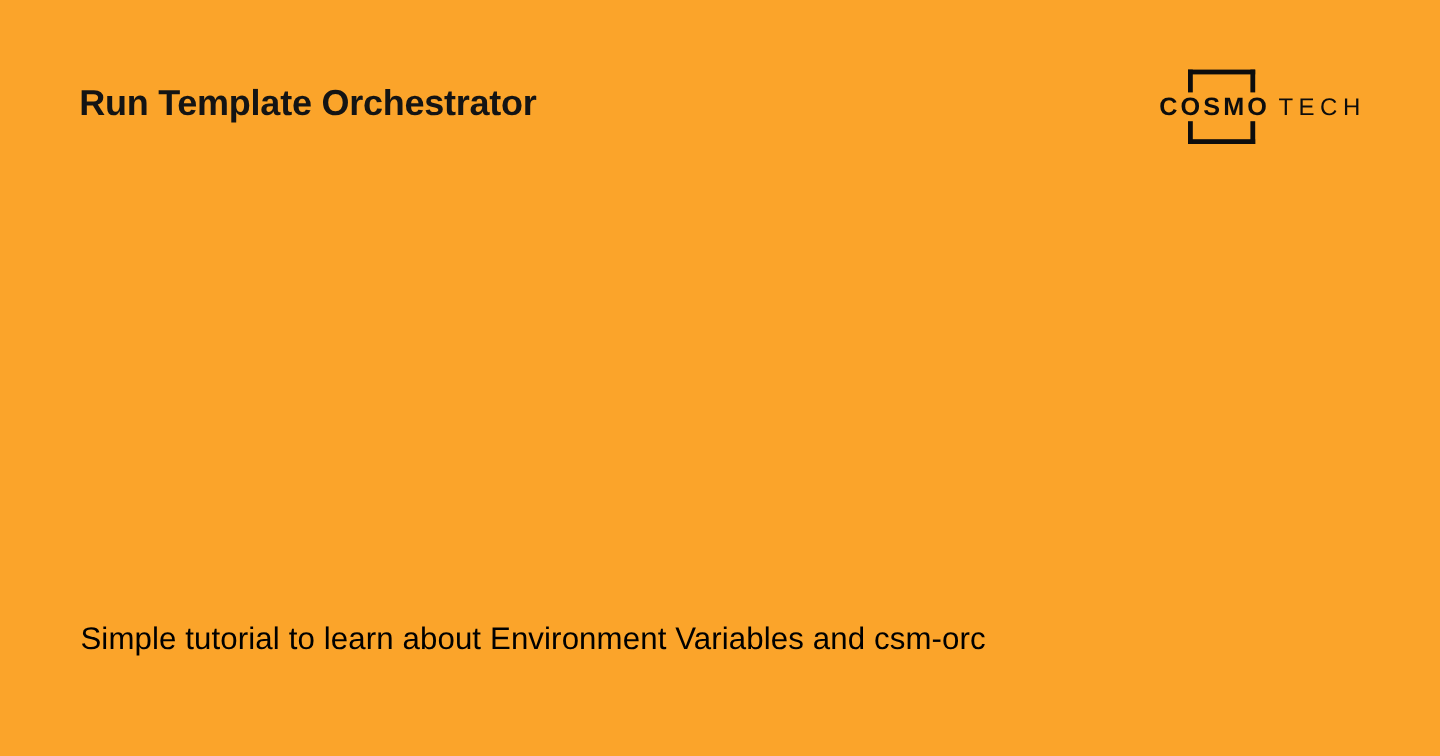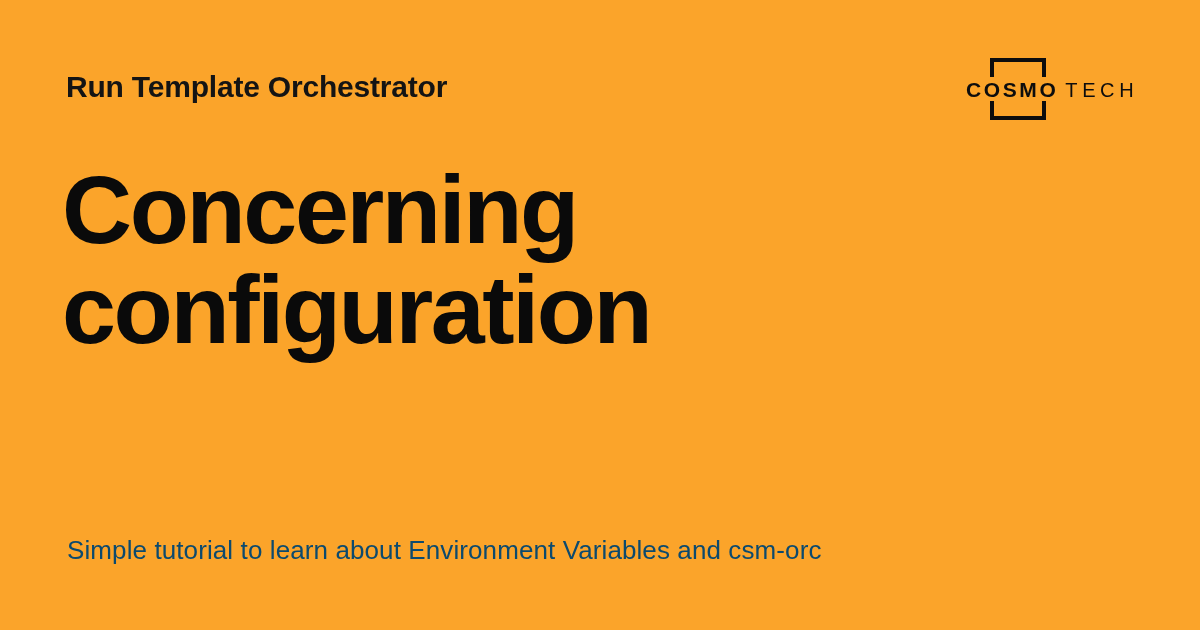--- a/index.html
+++ b/index.html
@@ -141,27 +141,27 @@
   }
   #headline .line {
     display: block;
     white-space: nowrap;
   }
 
   
   #subtitle {
     position: absolute;
     left: 67px;
-    top: 533px;
+    top: 515px;
     width: 1060px;
     font-size: 26px;
     font-weight: normal;
     line-height: 34px;
     letter-spacing: 0.1px;
-    color: #0c4a6e;
+    color: #000000;
   }
 </style>
 </head>
 <body>
 
 <div id="banner">
 
   <div id="top-bar">
 
     <div id="logo">
@@ -178,20 +178,16 @@
       <div id="logo-wordmark">
         <span id="logo-cosmo">COSMO</span>
         <span id="logo-tech">TECH</span>
       </div>
 
     </div>
 
     <div id="eyebrow-title">Run Template Orchestrator</div>
   </div>
 
-  <div id="headline">
-    <span class="line">Concerning</span>
-    <span class="line">configuration</span>
-  </div>
 
   <div id="subtitle">Simple tutorial to learn about Environment Variables and csm-orc</div>
 
 </div>
 
 </body></html>

